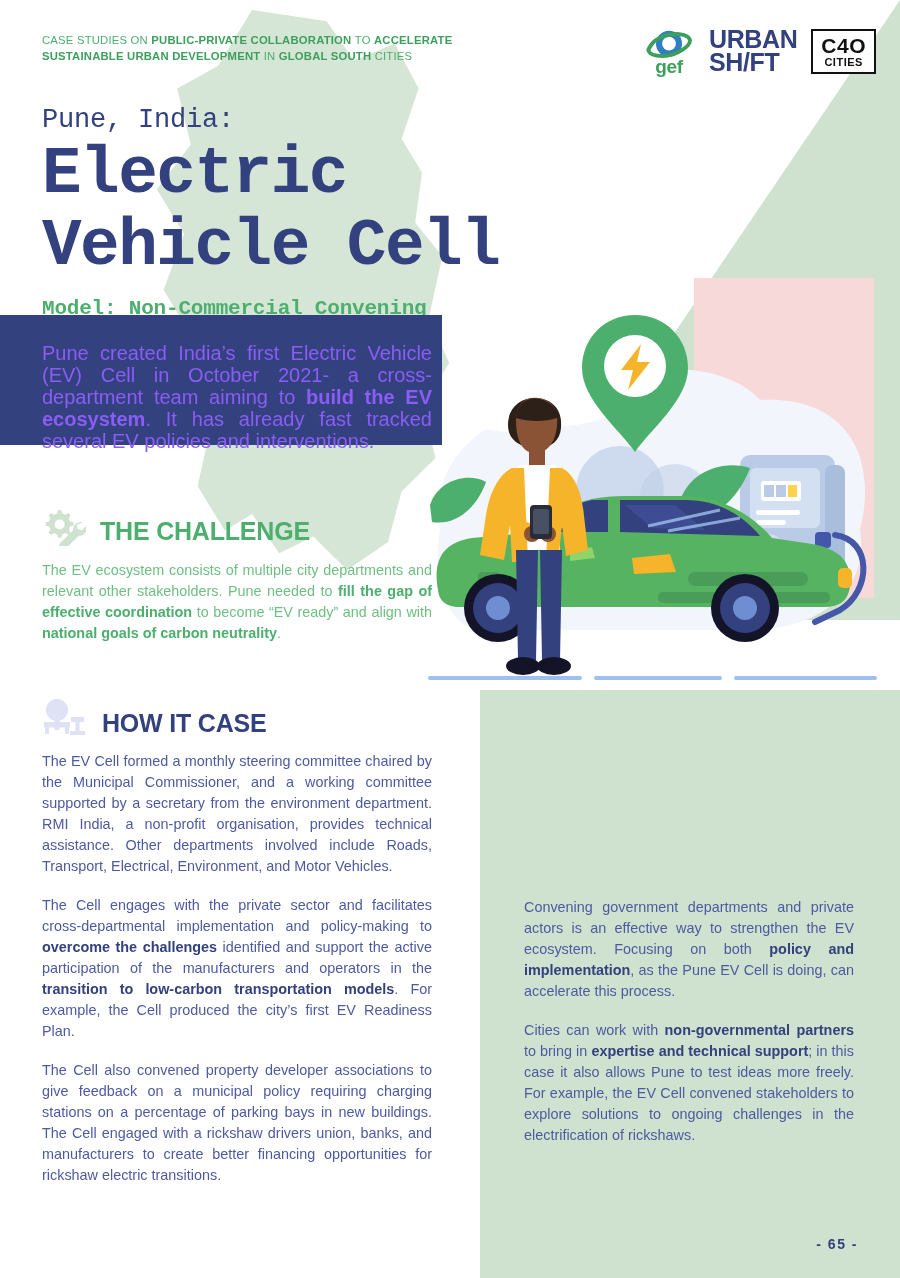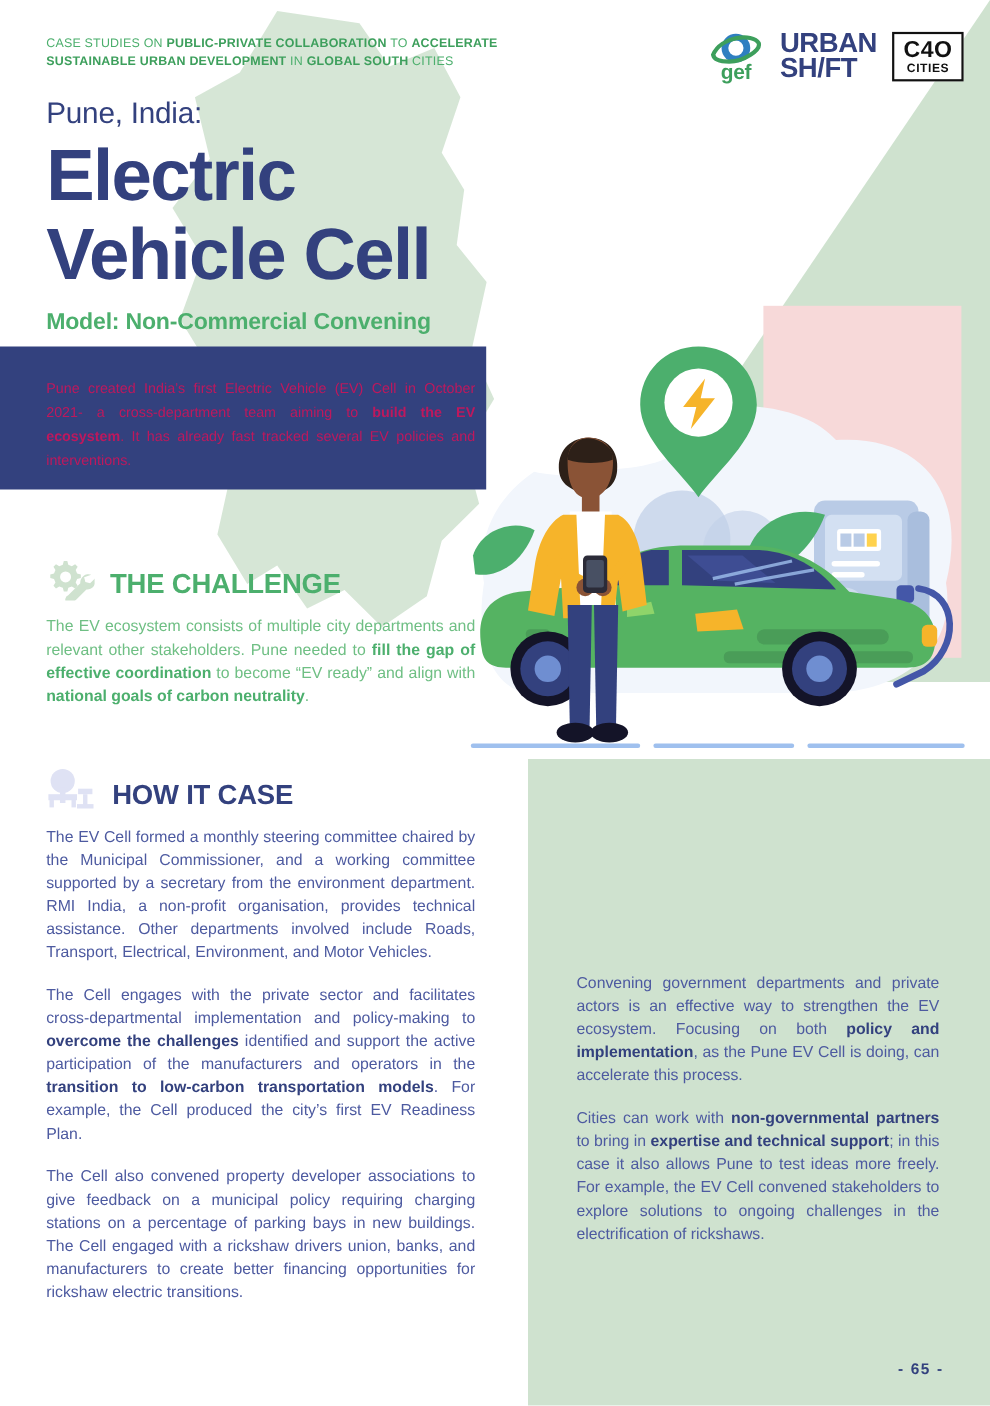--- a/index.html
+++ b/index.html
@@ -58,38 +58,38 @@
     font-size: 25px; font-weight: 800; color: #33417e; line-height: 23px;
     letter-spacing: -.4px; text-align: left;
   }
   .logo-c40 {
     border: 2.5px solid #111; padding: 5px 8px 4px; text-align: center; background: #fff;
   }
   .logo-c40 .c40-top { font-size: 21px; font-weight: 700; color: #111; line-height: 20px; letter-spacing: .5px;}
   .logo-c40 .c40-bot { font-size: 11px; font-weight: 700; color: #111; line-height: 12px; letter-spacing: .5px;}
 
   
-  .title-block { position: absolute; left: 42px; top: 88px; width: 470px; }
+  .title-block { position: absolute; left: 42px; top: 105px; width: 470px; font-family: Liberation Mono, monospace; }
   .city { font-size: 27px; color: #33417e; font-weight: 400; letter-spacing: -.2px; }
   .big-title {
     font-size: 66px; font-weight: 800; color: #33417e;
     line-height: 72px; letter-spacing: -1.5px; margin-top: 4px;
   }
   .model {
     font-size: 21px; font-weight: 700; color: #4caf6d; margin-top: 14px; letter-spacing: -.2px;
   }
 
   
   .intro-box {
     position: absolute; left: 0; top: 315px; width: 442px; height: 130px;
     background: #33417e;
   }
   .intro-text {
     position: absolute; left: 42px; top: 342px; width: 390px;
-    color: #be185d; font-size: 13px; line-height: 22px; text-align: justify;
+    color: #8b5cf6; font-size: 20px; line-height: 22px; text-align: justify;
   }
   .intro-text b { font-weight: 700; }
 
   
   .illus { position: absolute; left: 420px; top: 300px; width: 470px; height: 400px; }
 
   
   .sec-head { display: flex; align-items: flex-end; gap: 14px; }
   .sec-title { font-size: 25px; font-weight: 800; letter-spacing: -.2px; }
   .sec-title.green { color: #4caf6d; }
@@ -112,21 +112,21 @@
   .how .body b { font-weight: 700; color: #33417e; }
 
   .right-col { position: absolute; left: 524px; top: 748px; width: 330px; }
   .right-col .body {
     font-size: 14.4px; line-height: 21px; color: #4d5aa0; text-align: justify;
   }
   .right-col .body b { font-weight: 700; color: #33417e; }
 
   .lessons { position: absolute; left: 524px; top: 878px; width: 330px; }
   .lessons .body {
-    margin-top: 6px; font-size: 14.4px; line-height: 21px;
+    margin-top: 19px; font-size: 14.4px; line-height: 21px;
     color: #4d5aa0; text-align: justify;
   }
   .lessons .body p { margin-bottom: 18px; }
   .lessons .body p:last-child { margin-bottom: 0; }
   .lessons .body b { font-weight: 700; color: #33417e; }
 
   .page-num {
     position: absolute; right: 42px; bottom: 26px;
     font-size: 14px; font-weight: 700; color: #33417e; letter-spacing: 1.5px; text-align: center;
   }

